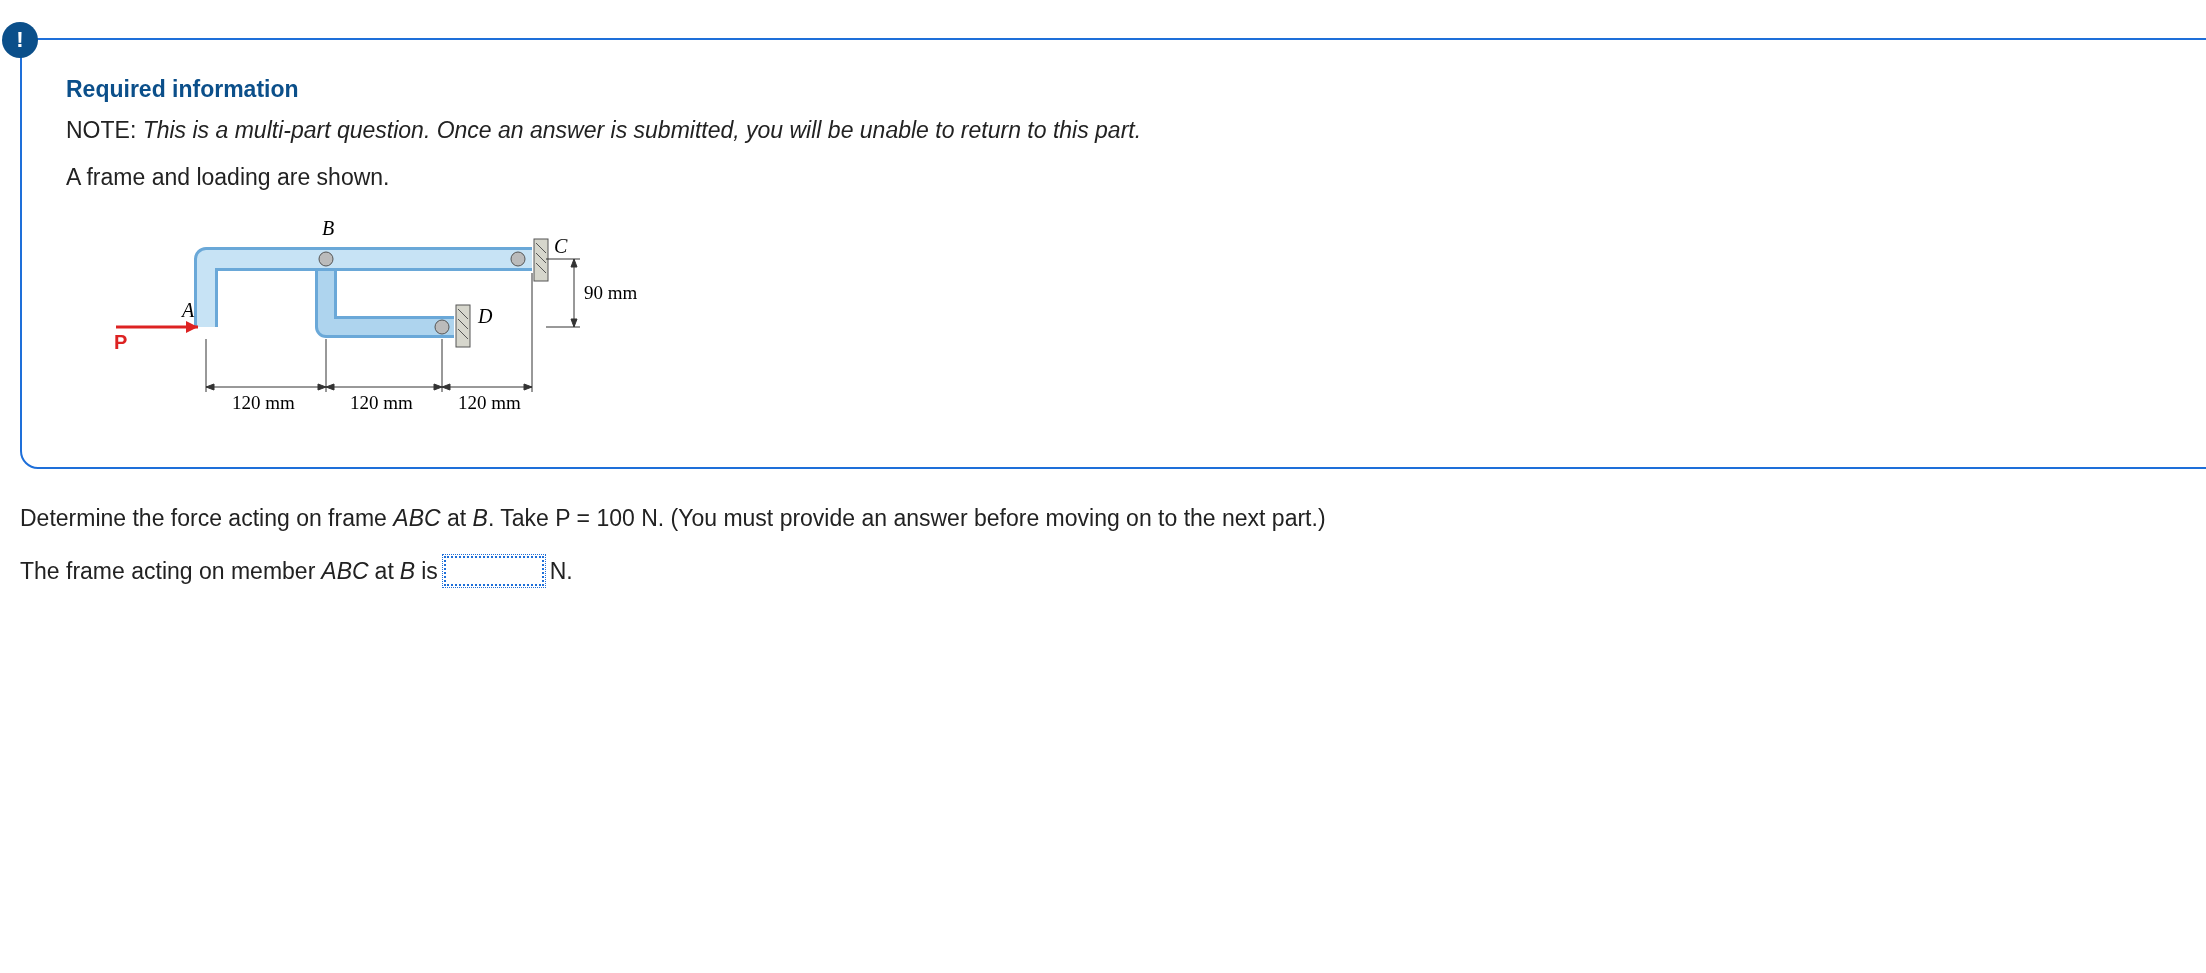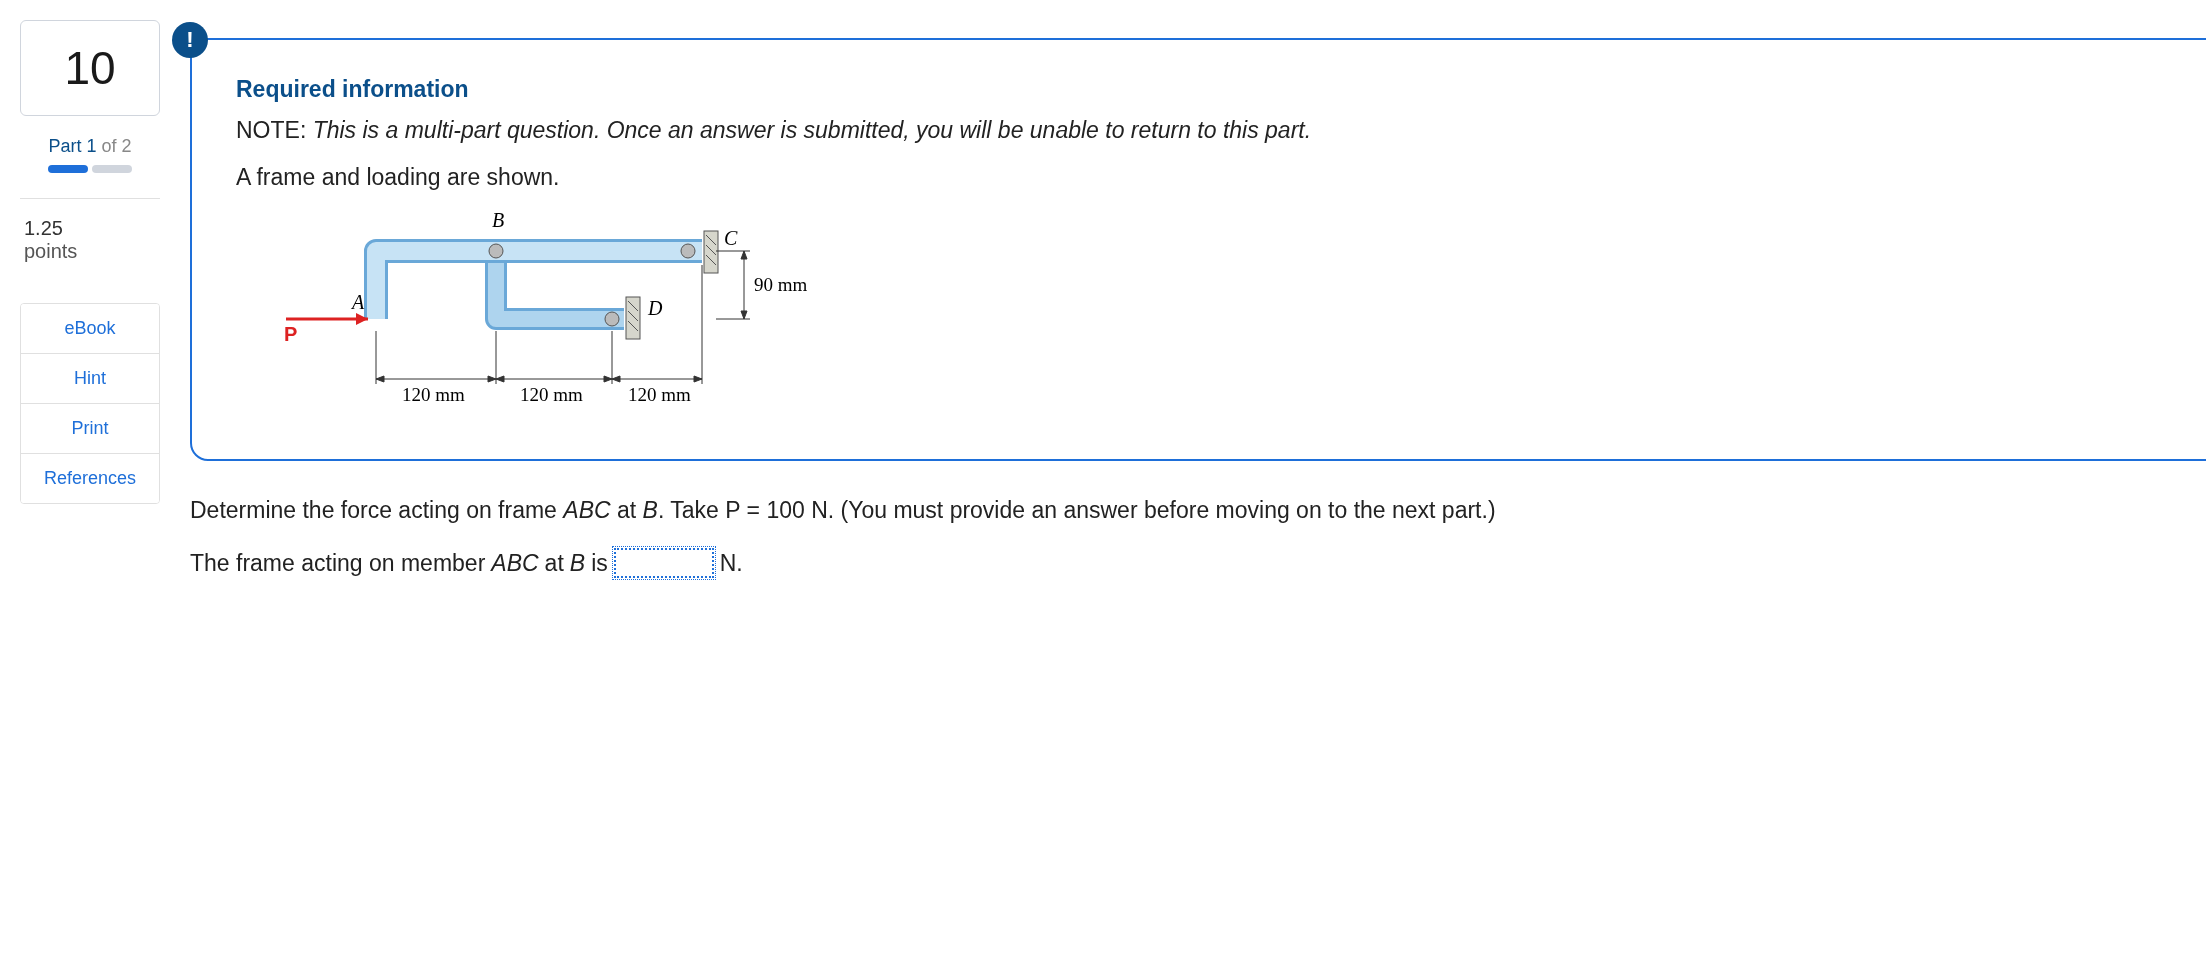--- a/index.html
+++ b/index.html
@@ -125,21 +125,21 @@
   .note-line {
     font-size: 23px;
     color: #222;
     margin-bottom: 20px;
   }
   .note-line .note-lbl { font-weight: 400; }
   .note-line .note-text { font-style: italic; }
   .frame-line {
     font-size: 23px;
     color: #222;
-    margin-bottom: 18px;
+    margin-bottom: 26px;
   }
   .diagram {
     width: 560px;
     height: 220px;
     position: relative;
     margin-left: 20px;
   }
   .question-body {
     padding: 24px 0 0 0;
     font-size: 23px;
@@ -163,43 +163,20 @@
     background: #fff;
     font-size: 18px;
     padding: 0 4px;
   }
 </style>
 </head>
 <body>
 
 <div class="container">
 
-  <div class="sidebar">
-    <div class="qnum-box">10</div>
-
-    <div class="part-label">
-      <span>Part 1</span><span class="part-of"> of 2</span>
-    </div>
-    <div class="progress">
-      <div class="progress-seg active"></div>
-      <div class="progress-seg"></div>
-    </div>
-
-    <div class="divider"></div>
-
-    <div class="points-val">1.25</div>
-    <div class="points-lbl">points</div>
-
-    <div class="side-links">
-      <a class="side-link">eBook</a>
-      <a class="side-link">Hint</a>
-      <a class="side-link">Print</a>
-      <a class="side-link">References</a>
-    </div>
-  </div>
 
   <div class="main">
     <div class="alert-badge">!</div>
 
     <div class="req-box">
       <div class="req-title">Required information</div>
       <div class="note-line">
         <span class="note-lbl">NOTE: </span><span class="note-text">This is a multi-part question. Once an answer is submitted, you will be unable to return to this part.</span>
       </div>
       <div class="frame-line">A frame and loading are shown.</div>

